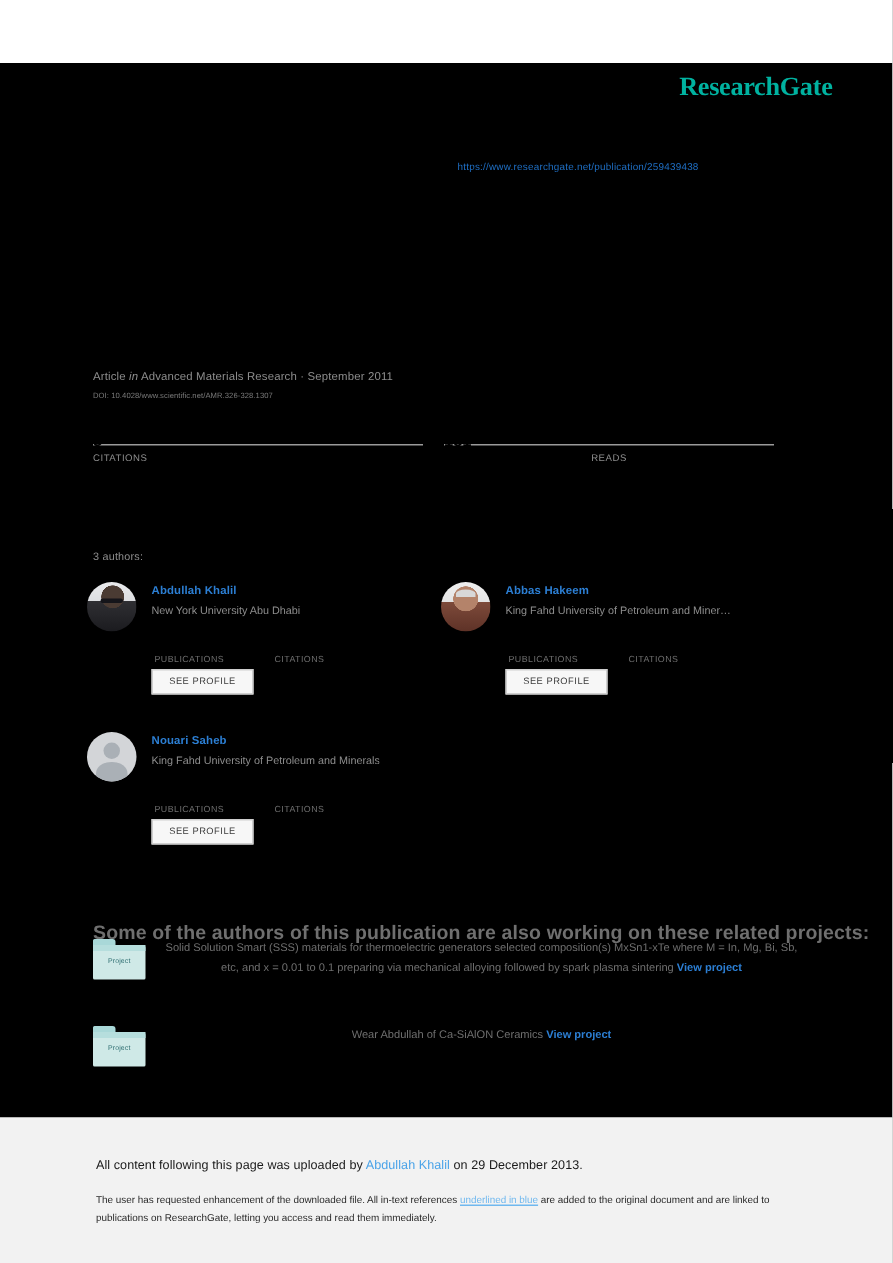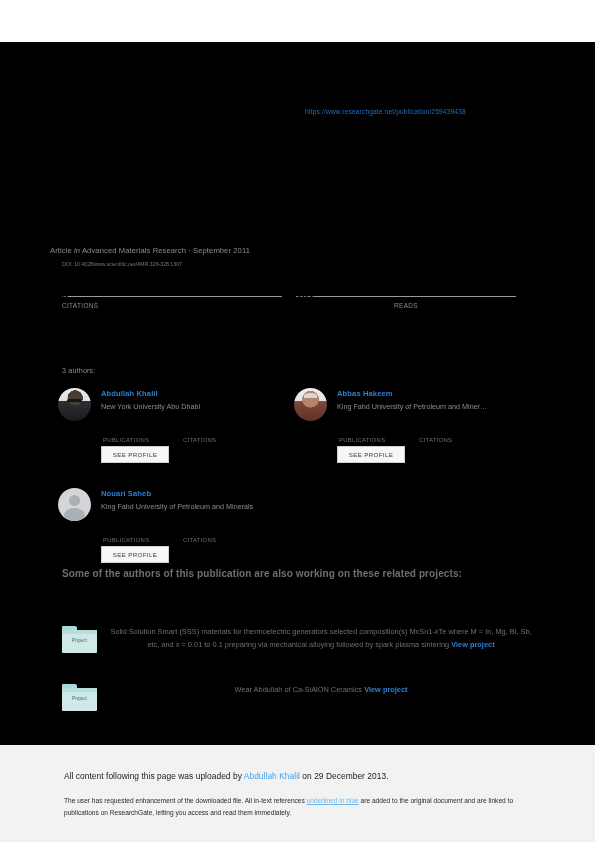--- a/index.html
+++ b/index.html
@@ -80,21 +80,21 @@
     width: 480px;
     color: #000000;
     font-size: 13px;
     font-weight: bold;
     line-height: 1.35;
   }
 
   
   .article-meta {
     position: absolute;
-    left: 50px;
+    left: 62px;
     top: 246px;
     font-size: 7.6px;
     color: #8d8d8d;
     white-space: nowrap;
     letter-spacing: 0.1px;
   }
   .article-meta .lbl { color: #8d8d8d; }
   .article-meta .ital { font-style: italic; }
 
   .article-doi {
@@ -257,22 +257,22 @@
     display: flex;
     align-items: center;
     justify-content: center;
     cursor: pointer;
   }
 
   
   .projects-heading {
     position: absolute;
     left: 62px;
-    top: 568px;
-    font-size: 10px;
+    top: 614px;
+    font-size: 13px;
     font-weight: bold;
     color: #6f6f6f;
     letter-spacing: 0.1px;
     text-align: center;
   }
   .project-row {
     position: absolute;
     left: 62px;
     width: 470px;
   }
@@ -359,20 +359,21 @@
   }
 </style>
 </head>
 <body>
 
 <div class="page">
 
   <div class="top-band"></div>
   <div class="dark-body"></div>
 
+  <div class="rg-brand">ResearchGate</div>
 
   <div class="hidden-text blurb">See discussions, stats, and author profiles for this publication at:</div>
 
   <div class="rg-url">https://www.researchgate.net/publication/259439438</div>
 
   <div class="article-title">Mechanical Behavior of Ca-SiAlON Ceramics</div>
 
   <div class="article-meta">
     <span class="lbl">Article</span>
     <span class="ital">in</span>

